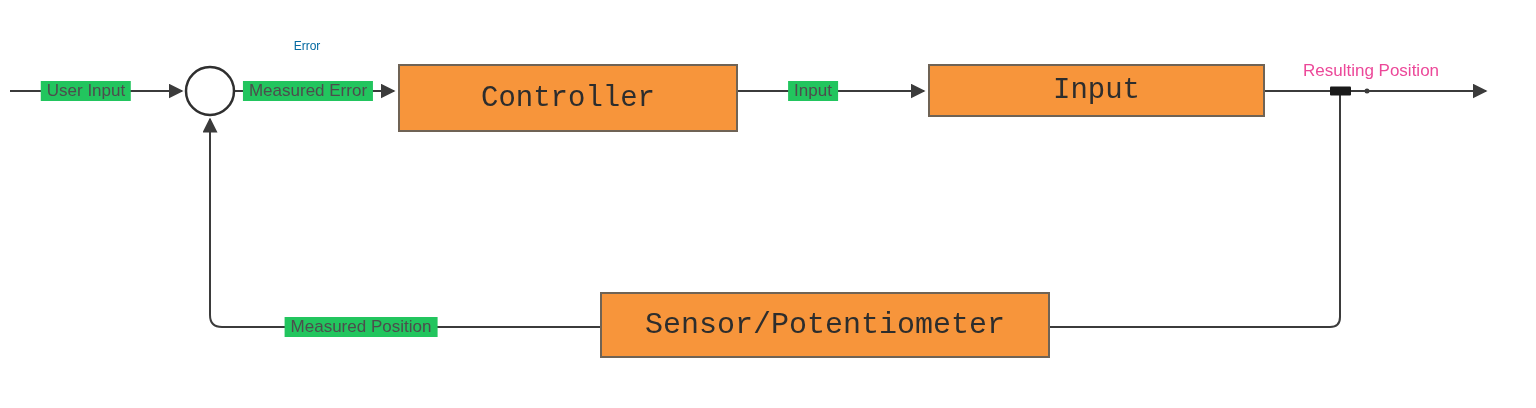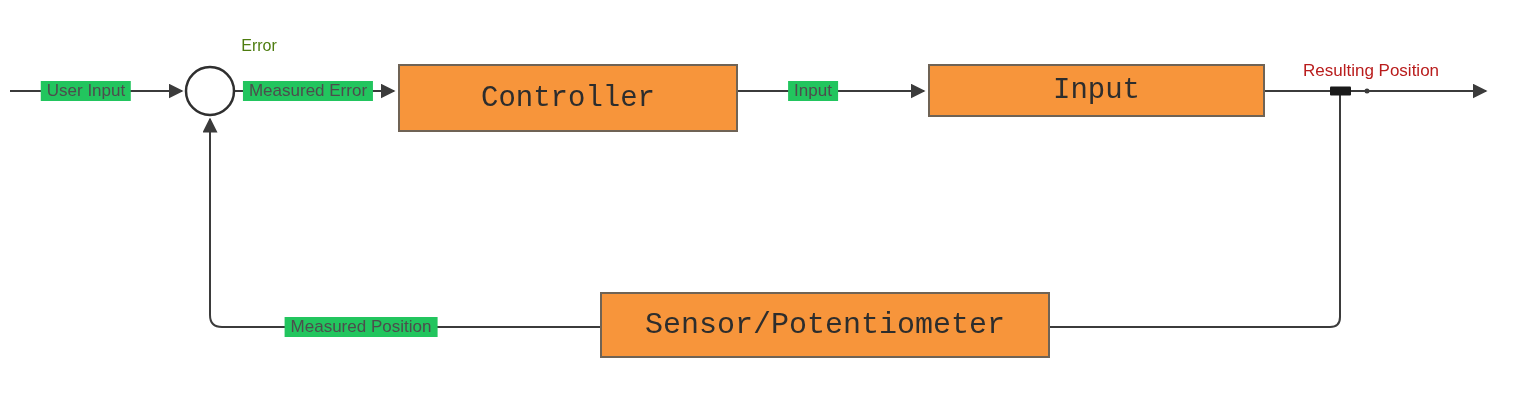--- a/index.html
+++ b/index.html
@@ -43,27 +43,28 @@
     padding: 0 6px;
     font-size: 17px;
     color: #4d4d4d;
     white-space: nowrap;
     z-index: 3;
   }
   .free-label {
     position: absolute;
     transform: translate(-50%, -50%);
     font-size: 17px;
-    color: #b91c1c;
+    color: #ec4899;
     white-space: nowrap;
     z-index: 3;
   }
   #label-error {
-    font-size: 16px;
-    color: #4d7c0f;
+    font-size: 12px;
+    color: #0369a1;
+    margin-left: 48px;
   }
 </style>
 </head>
 <body>
 
 <div id="canvas">
 
   <svg id="connectors" viewBox="0 0 1536 408" xmlns="http://www.w3.org/2000/svg">
     <defs>
       <marker id="arrow" viewBox="0 0 10 10" refX="9" refY="5" markerWidth="7.5" markerHeight="7.5" orient="auto-start-reverse">

